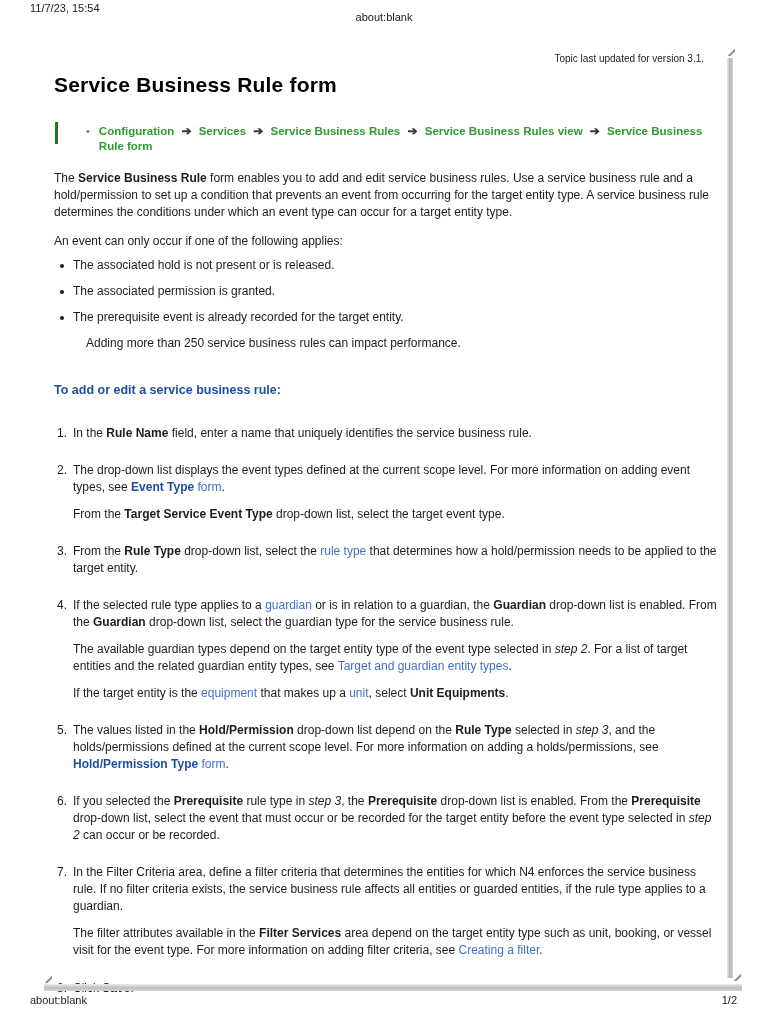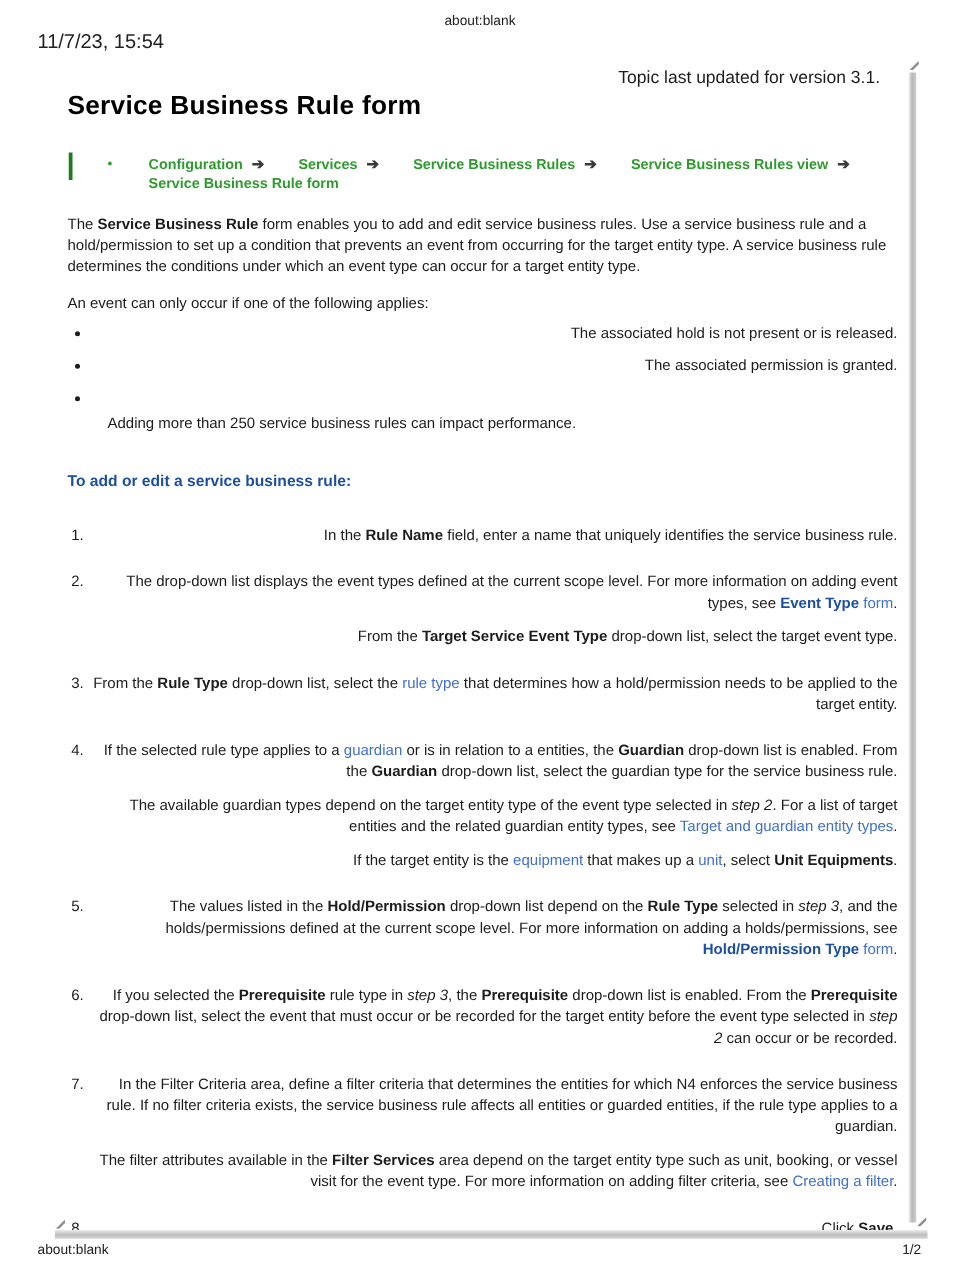--- a/index.html
+++ b/index.html
@@ -1,46 +1,46 @@
 <!DOCTYPE html>
 <html style="--breadcrumb_green: #2f9b2f; --breadcrumb_bar_green: #1e7a1e; --heading_navy: #1c4f9f; --link_blue: #4170c8; --text: #1c1c1c;"><head>
 <meta charset="utf-8">
 <style>
   html,body{margin:0;padding:0;}
   body{
     width:768px;height:1024px;position:relative;background:#ffffff;
     font-family:"Liberation Sans",sans-serif;color:var(--text,#1c1c1c);
     overflow:hidden;
   }
-  .print-hdr-left{position:absolute;top:25px;left:30px;font-size:16px;color:#222;}
+  .print-hdr-left{position:absolute;top:2px;left:30px;font-size:11px;color:#222;}
   .print-hdr-center{position:absolute;top:11px;left:0;width:100%;text-align:center;font-size:11px;color:#222;}
-  .version-note{position:absolute;top:53px;right:64px;font-size:14px;color:#1c1c1c;}
+  .version-note{position:absolute;top:53px;right:64px;font-size:10px;color:#1c1c1c;}
   .content{position:absolute;top:70px;left:54px;width:664px;font-size:12px;line-height:1.42;}
   h1.page-title{font-size:21px;font-weight:700;color:#000;margin:0 0 24px 0;letter-spacing:.2px;}
   
   .crumb-row{display:flex;align-items:flex-start;margin:0 0 16px 0;}
   .green-bar{width:3px;height:22px;background:var(--breadcrumb_bar_green,#1e7a1e);margin:-2px 28px 0 1px;flex:none;}
   .crumb-dot{color:var(--breadcrumb_green,#2f9b2f);font-size:11px;margin:0 9px 0 0;line-height:15px;}
   .crumbs{font-size:11.5px;font-weight:700;color:var(--breadcrumb_green,#2f9b2f);line-height:15px;}
-  .crumb{color:var(--breadcrumb_green,#2f9b2f);cursor:pointer;margin-left:20px;}
+  .crumb{color:var(--breadcrumb_green,#2f9b2f);cursor:pointer;}
   .crumb-sep{color:#3a3a3a;font-weight:700;margin:0 4px;font-size:12px;}
   p{margin:0 0 12px 0;}
   .lead{margin-bottom:7px;}
   
-  .bullet-row{display:flex;margin:0 0 9px 6px;justify-content:space-between;}
+  .bullet-row{display:flex;margin:0 0 9px 6px;}
   .bullet-dot{width:4px;height:4px;border-radius:50%;background:#1c1c1c;margin:7px 9px 0 0;flex:none;}
   .pnote{margin-left:7px;}
   .bullets-note{margin:2px 0 0 32px;}
   
   .section-heading{color:var(--heading_navy,#1c4f9f);font-weight:700;font-size:12.5px;margin:30px 0 25px 0;}
   
   .step{display:flex;margin:0 0 10px 0;}
   .step-num{min-width:13px;text-align:right;margin-right:6px;flex:none;}
   .step-body{flex:1;}
-  .step-body p{margin:0 0 10px 0;text-align:right;}
+  .step-body p{margin:0 0 10px 0;}
   
   .sb{font-weight:700;}
   .si{font-style:italic;}
   .sl{color:var(--link_blue,#4170c8);cursor:pointer;}
   .sB{color:var(--heading_navy,#1c4f9f);font-weight:700;cursor:pointer;}
   
   .vscroll{position:absolute;top:58px;right:35px;width:6px;height:920px;
     background:linear-gradient(to right,#ececec,#b7b7b7 45%,#cfcfcf);}
   .hscroll{position:absolute;top:984px;left:44px;width:698px;height:7px;
     background:linear-gradient(to bottom,#ececec,#bdbdbd 55%,#d6d6d6);}
@@ -84,20 +84,21 @@
   <div class="bullet-row">
     <span class="bullet-dot"></span>
     <span>The associated hold is not present or is released.</span>
   </div>
   <div class="bullet-row">
     <span class="bullet-dot"></span>
     <span>The associated permission is granted.</span>
   </div>
   <div class="bullet-row">
     <span class="bullet-dot"></span>
+    <span>The prerequisite event is already recorded for the target entity.</span>
   </div>
   <p class="bullets-note">Adding more than 250 service business rules can impact performance.</p>
 
   <div class="section-heading">To add or edit a service business rule:</div>
 
   <div class="steps">
     <div class="step">
       <span class="step-num">1.</span>
       <div class="step-body">
         <p><span>In the </span><span class="sb">Rule Name</span><span> field, enter a name that uniquely identifies the service business rule.</span></p>
@@ -112,21 +113,21 @@
     </div>
     <div class="step">
       <span class="step-num">3.</span>
       <div class="step-body">
         <p><span>From the </span><span class="sb">Rule Type</span><span> drop-down list, select the </span><span class="sl">rule type</span><span> that determines how a hold/permission needs to be applied to the target entity.</span></p>
       </div>
     </div>
     <div class="step">
       <span class="step-num">4.</span>
       <div class="step-body">
-        <p><span>If the selected rule type applies to a </span><span class="sl">guardian</span><span> or is in relation to a entities, the </span><span class="sb">Guardian</span><span> drop-down list is enabled. From the </span><span class="sb">Guardian</span><span> drop-down list, select the guardian type for the service business rule.</span></p>
+        <p><span>If the selected rule type applies to a </span><span class="sl">guardian</span><span> or is in relation to a guardian, the </span><span class="sb">Guardian</span><span> drop-down list is enabled. From the </span><span class="sb">Guardian</span><span> drop-down list, select the guardian type for the service business rule.</span></p>
         <p><span>The available guardian types depend on the target entity type of the event type selected in </span><span class="si">step 2</span><span>. For a list of target entities and the related guardian entity types, see </span><span class="sl">Target and guardian entity types</span><span>.</span></p>
         <p class="pnote"><span>If the target entity is the </span><span class="sl">equipment</span><span> that makes up a </span><span class="sl">unit</span><span>, select </span><span class="sb">Unit Equipments</span><span>.</span></p>
       </div>
     </div>
     <div class="step">
       <span class="step-num">5.</span>
       <div class="step-body">
         <p><span>The values listed in the </span><span class="sb">Hold/Permission</span><span> drop-down list depend on the </span><span class="sb">Rule Type</span><span> selected in </span><span class="si">step 3</span><span>, and the holds/permissions defined at the current scope level. For more information on adding a holds/permissions, see </span><span class="sB">Hold/Permission Type</span><span> </span><span class="sl">form</span><span>.</span></p>
       </div>
     </div>

